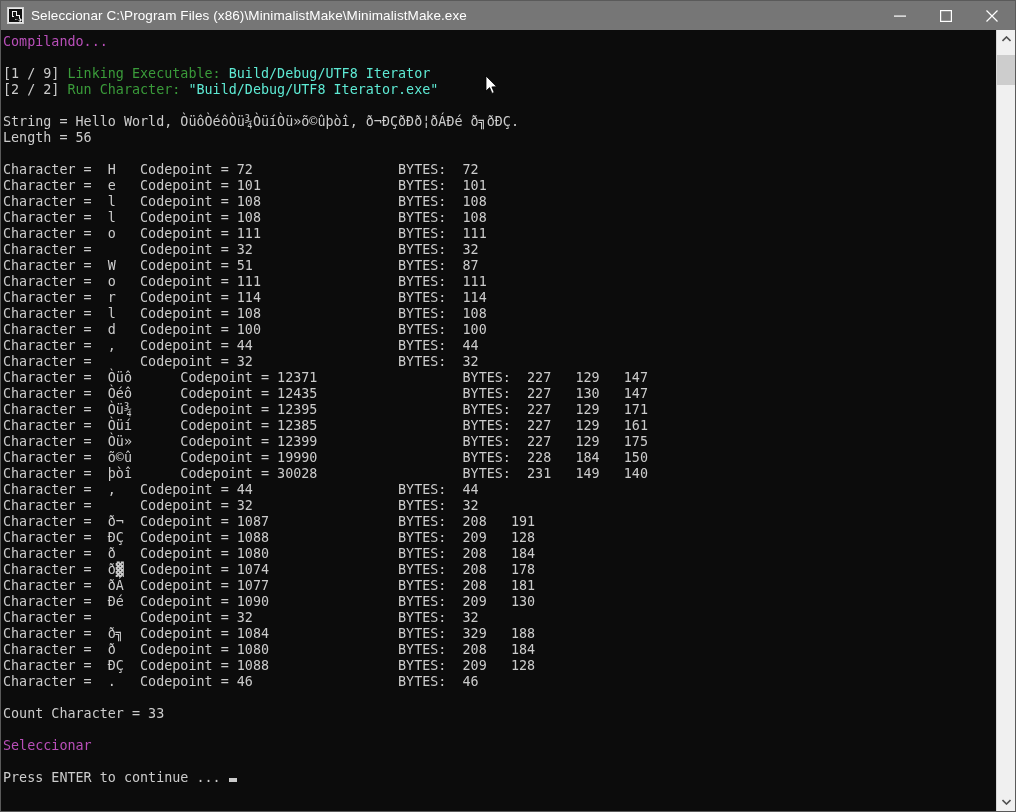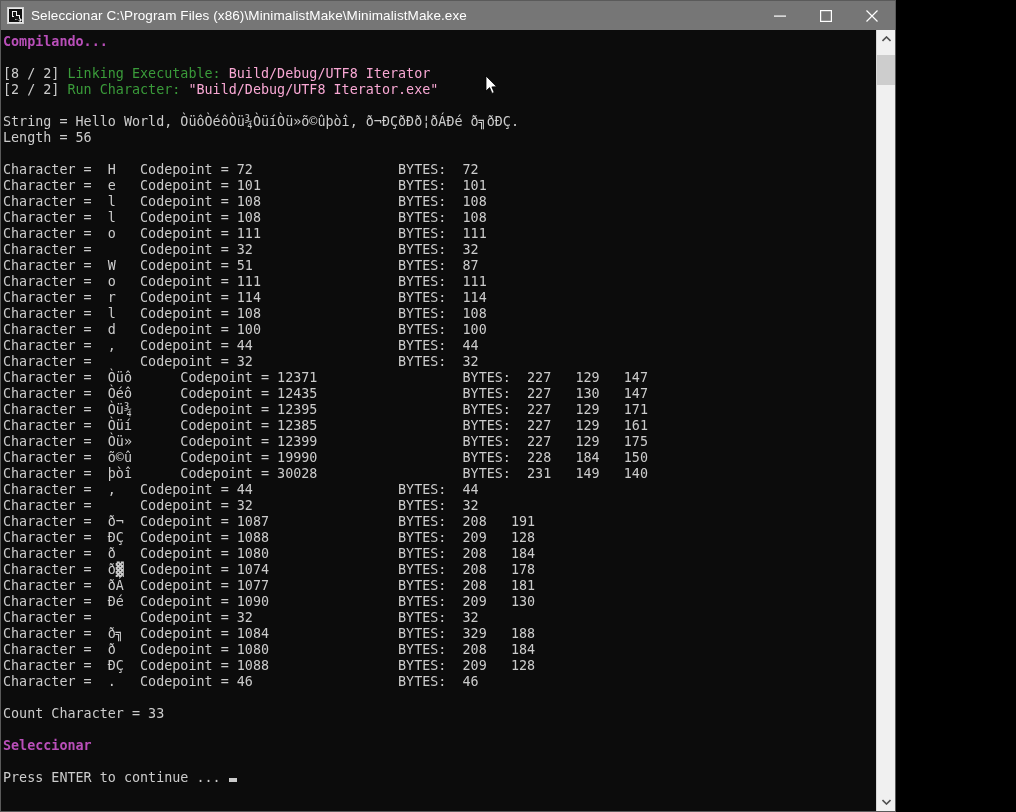--- a/index.html
+++ b/index.html
@@ -11,21 +11,21 @@
   body {
     width: 1016px;
     height: 812px;
     overflow: hidden;
     font-family: "DejaVu Sans Mono", monospace;
   }
 
   
   #window {
     position: relative;
-    width: 896px;
+    width: 1016px;
     height: 812px;
     box-sizing: border-box;
     border: 1px solid #5a5a5a;
     background: #0c0c0c;
     display: flex;
     flex-direction: column;
   }
 
   
   #titlebar {
@@ -101,23 +101,23 @@
     margin: 0;
     padding: 0;
     font-family: "DejaVu Sans Mono", monospace;
     font-size: 13.4px;
     line-height: 16px;
     color: #cccccc;
     white-space: pre;
     letter-spacing: 0px;
   }
   .c-default { color: #cccccc; }
-  .c-magenta { color: #b94fb9; font-weight: bold; }
+  .c-magenta { color: #b94fb9; }
   .c-green   { color: #3a9b3a; text-align: right; }
-  .c-blue    { color: #f9a8d4; }
+  .c-blue    { color: #5eead4; }
 
   
   .cursor-block {
     display: inline-block;
     width: 8px;
     height: 4px;
     background: #cccccc;
     vertical-align: baseline;
     margin-bottom: 0px;
   }
@@ -198,21 +198,21 @@
         </svg>
       </div>
     </div>
   </div>
 
   <div id="console-area">
 
     <div id="screen">
       <pre id="text"><span class="c-magenta">Compilando...</span>
 
-<span class="c-default">[8 / 2]</span> <span class="c-green">Linking Executable:</span> <span class="c-blue">Build/Debug/UTF8 Iterator</span>
+<span class="c-default">[1 / 9]</span> <span class="c-green">Linking Executable:</span> <span class="c-blue">Build/Debug/UTF8 Iterator</span>
 <span class="c-default">[2 / 2]</span> <span class="c-green">Run Character:</span> <span class="c-blue">"Build/Debug/UTF8 Iterator.exe"</span>
 
 <span class="c-default">String = Hello World, ÒüôÒéôÒü¾ÒüíÒü»õ©ûþòî, ð¬ÐÇðÐð¦ðÁÐé ð╗ðÐÇ.</span>
 <span class="c-default">Length = 56</span>
 
 <span class="c-default">Character =  H   Codepoint = 72                  BYTES:  72</span>
 <span class="c-default">Character =  e   Codepoint = 101                 BYTES:  101</span>
 <span class="c-default">Character =  l   Codepoint = 108                 BYTES:  108</span>
 <span class="c-default">Character =  l   Codepoint = 108                 BYTES:  108</span>
 <span class="c-default">Character =  o   Codepoint = 111                 BYTES:  111</span>

